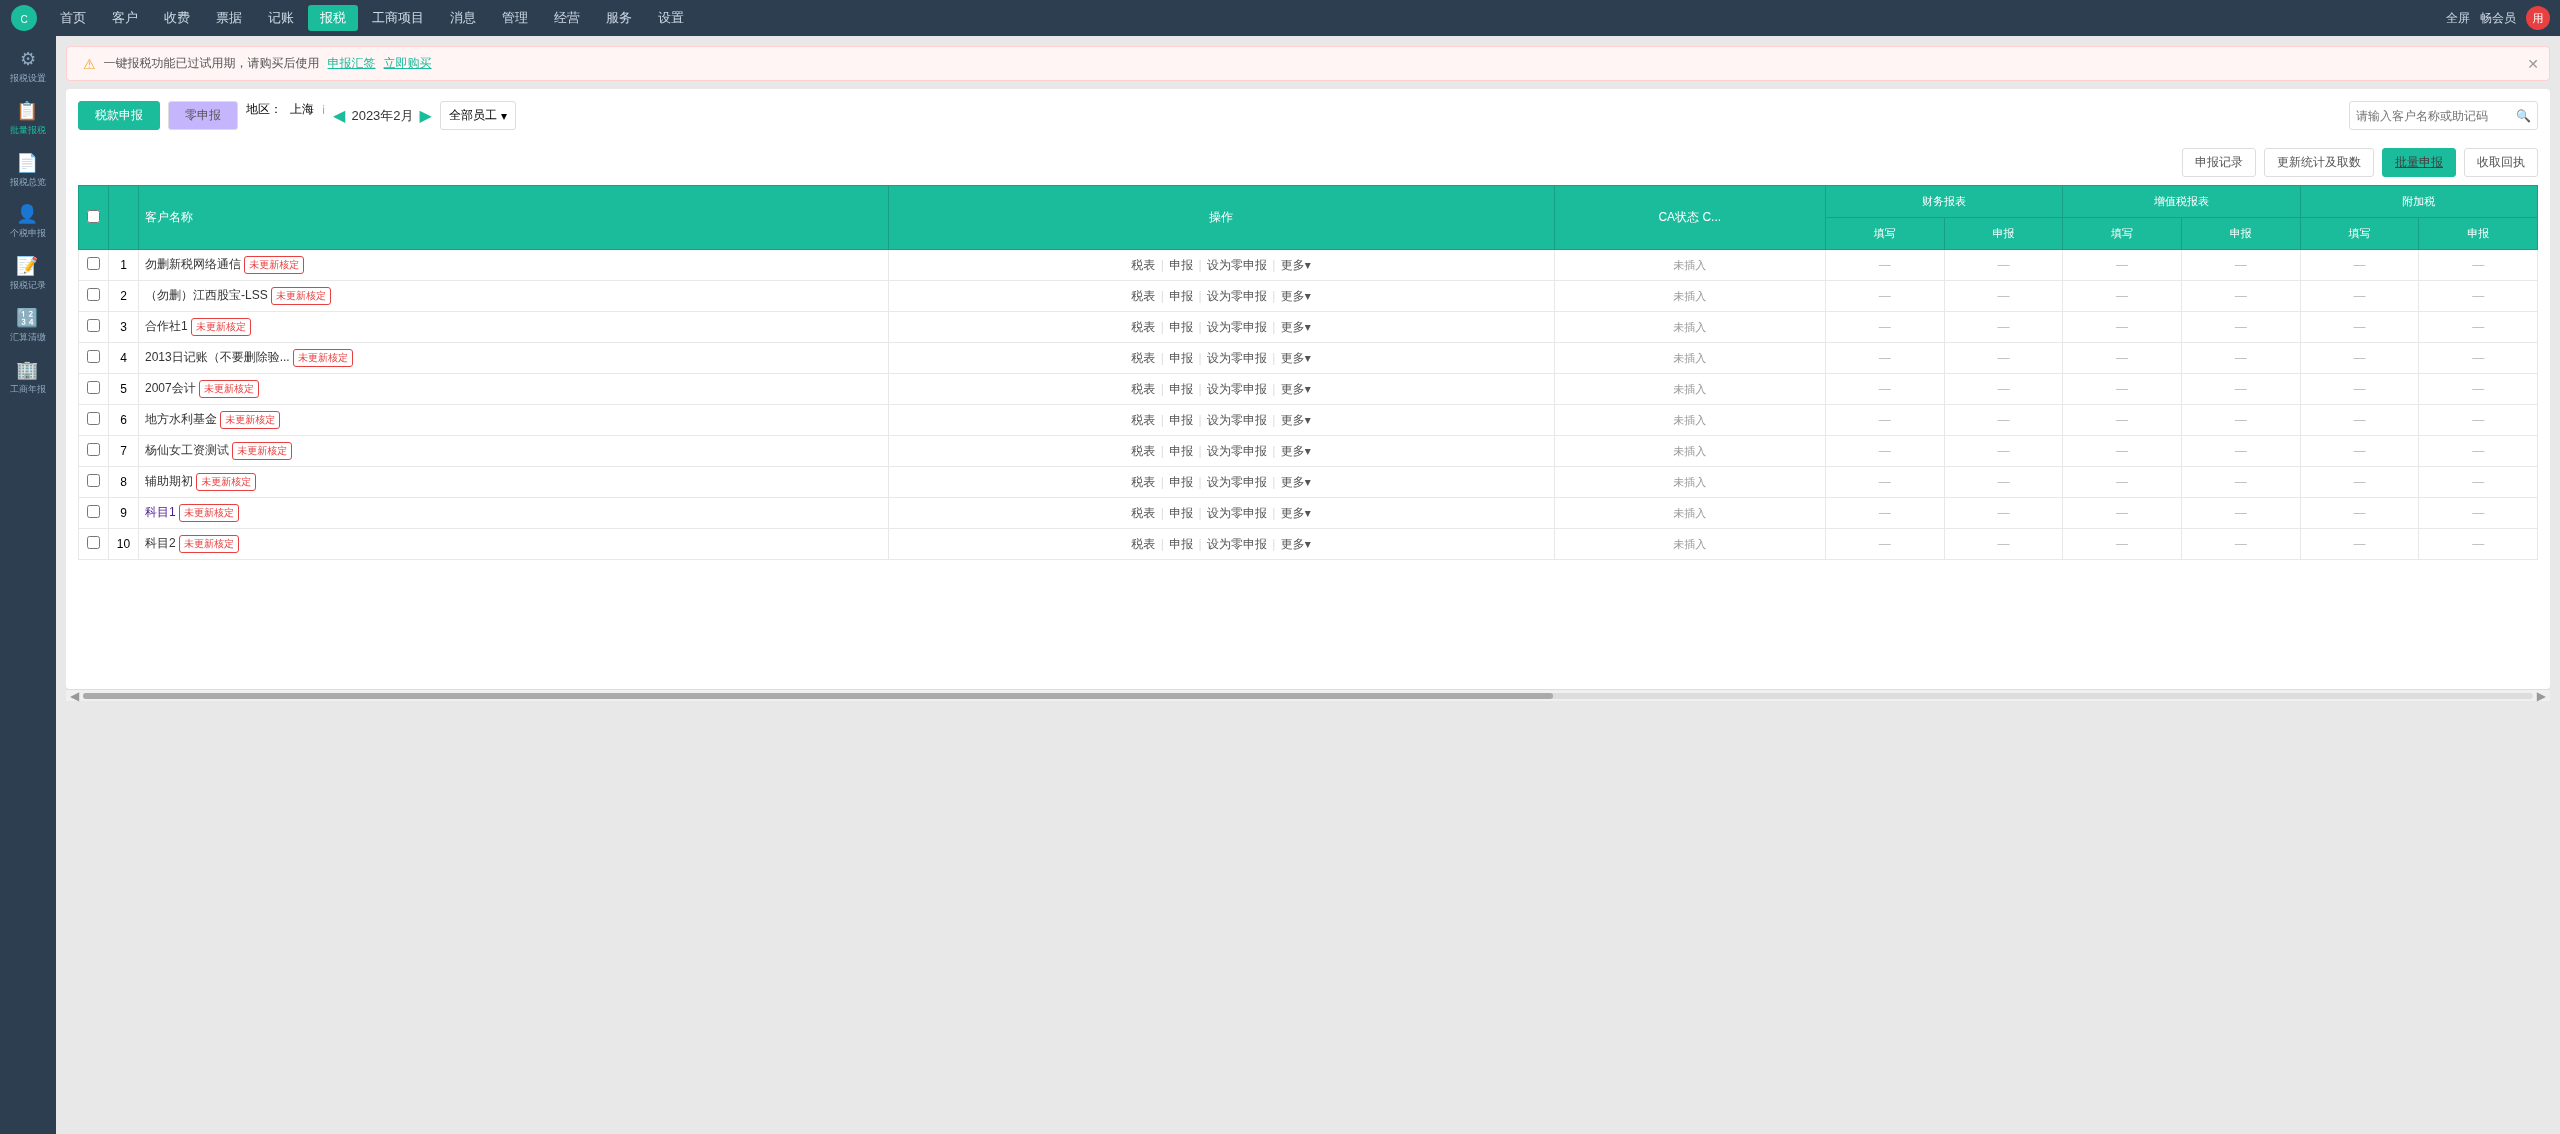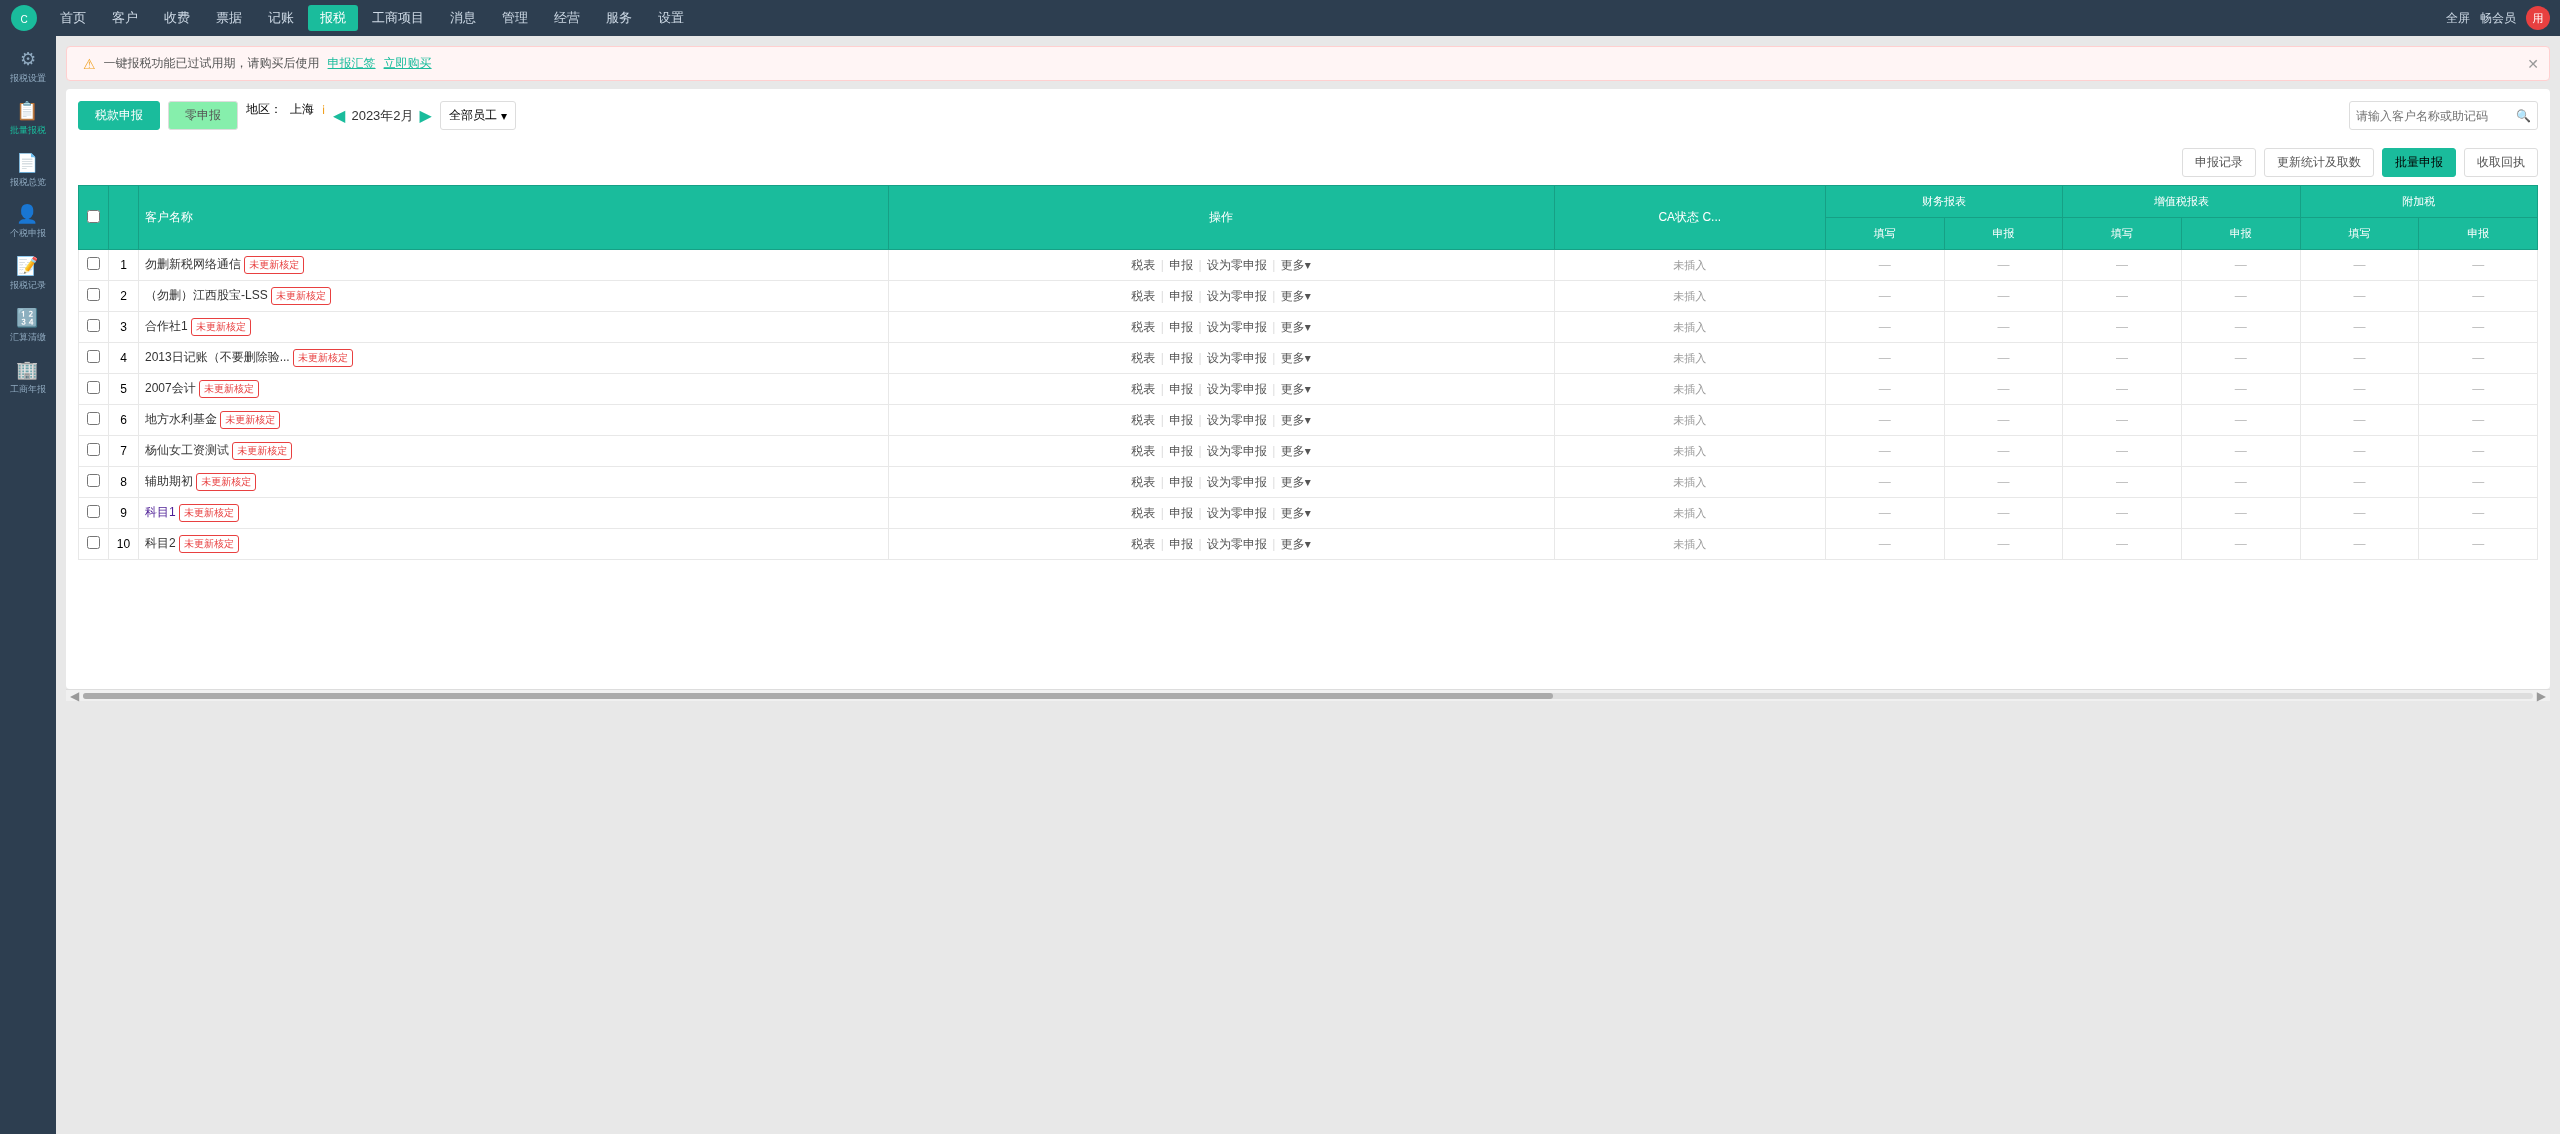--- a/index.html
+++ b/index.html
@@ -31,39 +31,39 @@
     .trial-banner { background: #fff5f5; border: 1px solid #ffd0d0; border-radius: 4px; padding: 8px 16px; margin-bottom: 8px; display: flex; align-items: center; gap: 8px; font-size: 12px; color: #555; position: relative; }
     .trial-banner .warn-icon { color: #f0a020; font-size: 14px; }
     .trial-banner a { color: #1abc9c; cursor: pointer; text-decoration: underline; }
     .trial-banner .close-btn { position: absolute; right: 10px; top: 50%; transform: translateY(-50%); cursor: pointer; color: #999; font-size: 14px; }
 
     
     .main-card { background: #fff; border-radius: 4px; padding: 12px; min-height: 600px; }
 
     
     .tab-row { display: flex; gap: 8px; margin-bottom: 18px; flex-wrap: wrap; }
-    .tab-btn { padding: 5px 16px; border-radius: 3px; border: 1px solid #ddd; background: #86efac; color: #555; cursor: pointer; font-size: 12px; }
+    .tab-btn { padding: 5px 16px; border-radius: 3px; border: 1px solid #ddd; background: #c4b5fd; color: #555; cursor: pointer; font-size: 12px; }
     .tab-btn.active { background: #1abc9c; color: #fff; border-color: #1abc9c; }
     .nav-month { display: flex; align-items: center; gap: 6px; }
     .nav-month .arrow { cursor: pointer; color: #1abc9c; font-size: 16px; }
     .nav-month .month-text { font-size: 13px; color: #333; }
     .staff-select { border: 1px solid #ddd; border-radius: 3px; padding: 4px 8px; font-size: 12px; background: #fff; cursor: pointer; display: flex; align-items: center; gap: 4px; }
     .search-box { margin-left: auto; display: flex; align-items: center; border: 1px solid #ddd; border-radius: 3px; padding: 3px 6px; background: #fff; }
     .search-box input { border: none; outline: none; font-size: 12px; width: 160px; color: #999; }
     .search-box .search-icon { color: #999; cursor: pointer; }
 
     
     .sub-tab-row { display: flex; gap: 6px; margin-bottom: 8px; }
     .sub-tab { padding: 5px 20px; border-bottom: 2px solid transparent; cursor: pointer; color: #555; font-size: 13px; }
     .sub-tab.active { color: #1abc9c; border-bottom: 2px solid #1abc9c; font-weight: bold; }
 
     
     .action-row { display: flex; gap: 8px; justify-content: flex-end; margin-bottom: 8px; align-items: center; }
     .action-btn { padding: 5px 12px; border-radius: 3px; border: 1px solid #ddd; background: #fff; color: #555; cursor: pointer; font-size: 12px; }
-    .action-btn.primary { background: #1abc9c; color: #000000; border-color: #1abc9c; }
+    .action-btn.primary { background: #1abc9c; color: #404040; border-color: #1abc9c; text-decoration: underline; }
     .action-btn.outline { background: #fff; color: #555; border: 1px solid #ddd; }
 
     
     .data-table { width: 100%; border-collapse: collapse; font-size: 12px; }
     .data-table th { background: #1abc9c; color: #fff; padding: 8px 6px; text-align: center; font-weight: normal; border: 1px solid #16a085; white-space: nowrap; }
     .data-table th.left { text-align: left; }
     .data-table td { padding: 6px 6px; border: 1px solid #e8e8e8; text-align: center; white-space: nowrap; vertical-align: middle; }
     .data-table td.left { text-align: left; }
     .data-table .checkbox-col { width: 30px; }
 

